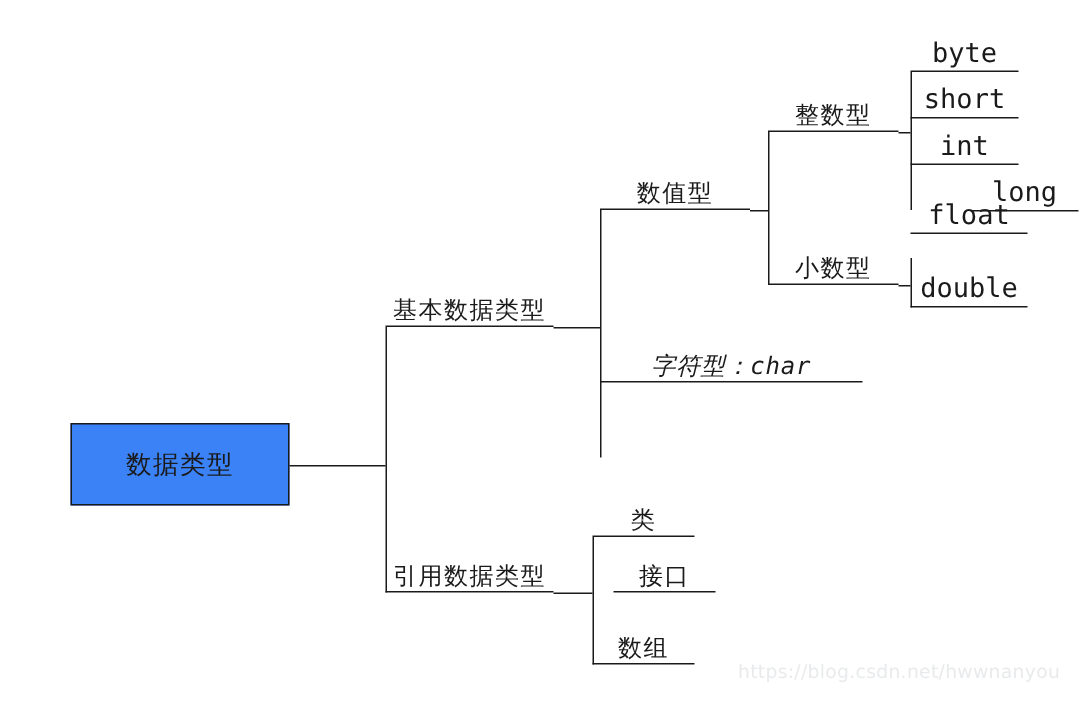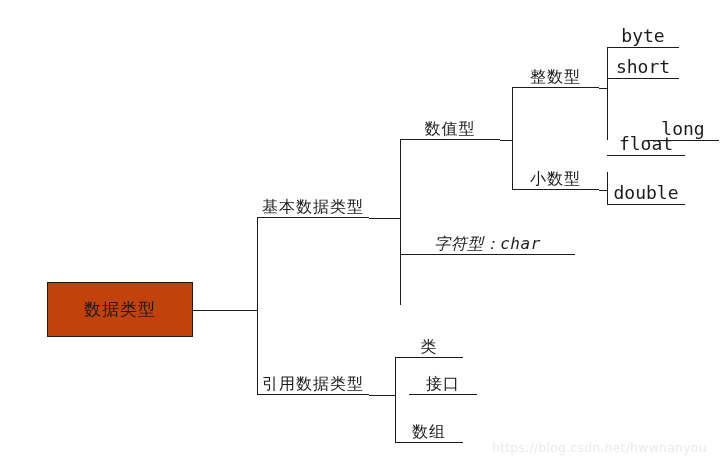--- a/index.html
+++ b/index.html
@@ -20,21 +20,21 @@
     position: absolute;
     left: 47px;
     top: 282px;
     width: 146px;
     height: 55px;
     border: 1.5px solid #1a1a1a;
     box-sizing: border-box;
     display: flex;
     align-items: center;
     justify-content: center;
-    background: #c2410c;
+    background: #3b82f6;
   }
   .root-box .label {
     font-size: 17px;
     color: #1a1a1a;
     letter-spacing: 1px;
   }
   
   .node {
     position: absolute;
     box-sizing: border-box;
@@ -137,20 +137,23 @@
 
   <div class="hline" style="left:599px; top:88px; width:8px;"></div>
   <div class="vline" style="left:607px; top:48px; height:92px;"></div>
 
   <div class="node" style="left:607px; top:23px; width:72px; height:25px;">
     <span class="label mono">byte</span>
   </div>
   <div class="node" style="left:607px; top:54px; width:72px; height:25px;">
     <span class="label mono">short</span>
   </div>
+  <div class="node" style="left:607px; top:85px; width:72px; height:25px;">
+    <span class="label mono">int</span>
+  </div>
   <div class="node" style="left:607px; top:116px; width:72px; height:25px;margin-left:40px;">
     <span class="label mono">long</span>
   </div>
 
   <div class="hline" style="left:599px; top:190px; width:8px;"></div>
   <div class="vline" style="left:607px; top:172px; height:33px;"></div>
 
   <div class="node" style="left:607px; top:131px; width:78px; height:25px;">
     <span class="label mono">float</span>
   </div>

